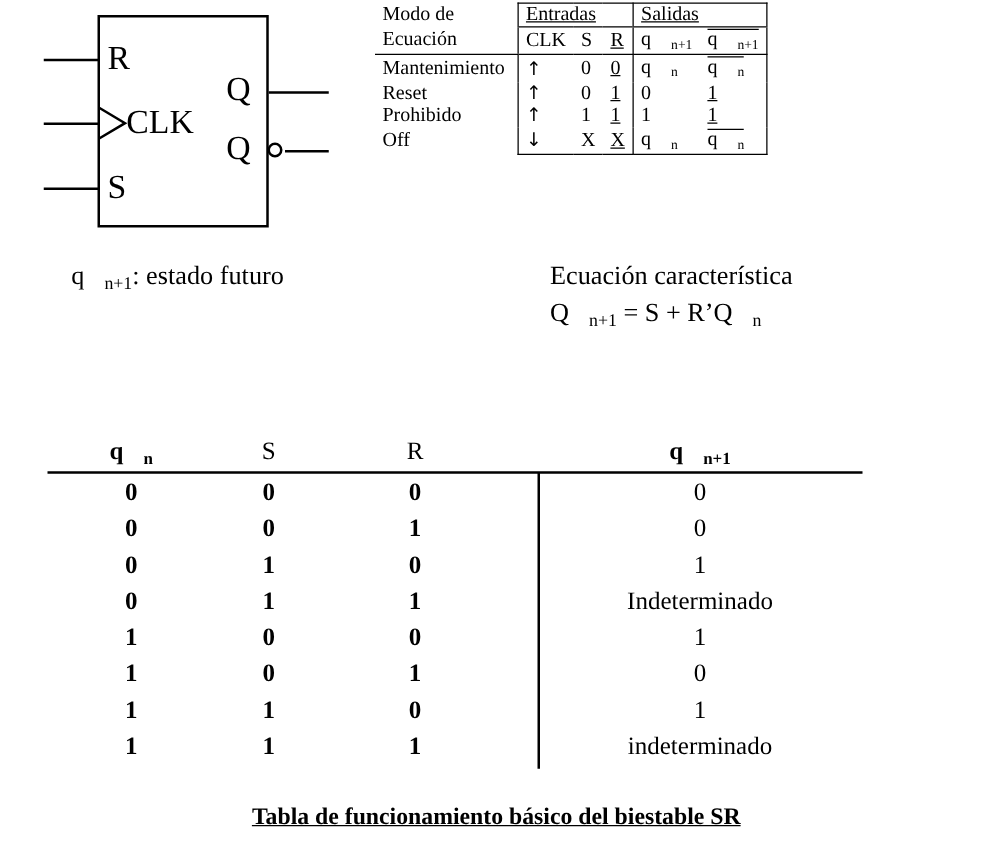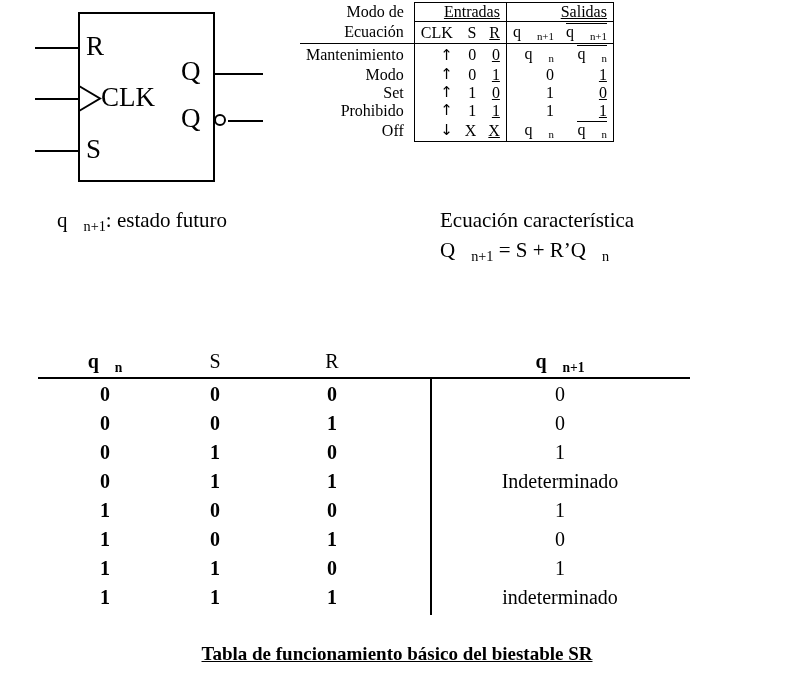--- a/index.html
+++ b/index.html
@@ -50,21 +50,21 @@
 
   
   #mode-table-wrap { left: 300px; top: 2px; width: 470px; }
   table.modetbl {
     border-collapse: collapse;
     font-size: 16px;
     line-height: 1.0;
   }
   table.modetbl td, table.modetbl th {
     padding: 1px 6px;
-    text-align: right;
+    text-align: left;
     font-weight: normal;
     white-space: nowrap;
   }
   .mode-name { text-align: center; padding-right: 10px !important; }
   .bx-l { border-left: 1.6px solid #000; }
   .bx-r { border-right: 1.6px solid #000; text-decoration: underline; }
   .bx-t { border-top: 1.6px solid #000; }
   .bx-b { border-bottom: 1.6px solid #000; }
   .rule-under { border-bottom: 1.3px solid #000; }
   .sub { font-size: 0.68em; vertical-align: -0.28em; padding-left: 16px; }
@@ -161,36 +161,28 @@
     <tr>
       <td class="mode-name">Mantenimiento</td>
       <td class="bx-l arrow">↑</td>
       <td>0</td>
       <td class="bx-r">0</td>
       <td><span>q</span><span class="sub">n</span></td>
       <td class="bx-r"><span class="ovl"><span>q</span><span class="sub">n</span></span></td>
     </tr>
 
     <tr>
-      <td class="mode-name">Modo</td>
+      <td class="mode-name">Reset</td>
       <td class="bx-l arrow">↑</td>
       <td>0</td>
       <td class="bx-r">1</td>
       <td>0</td>
       <td class="bx-r">1</td>
     </tr>
 
-    <tr>
-      <td class="mode-name">Set</td>
-      <td class="bx-l arrow">↑</td>
-      <td>1</td>
-      <td class="bx-r">0</td>
-      <td>1</td>
-      <td class="bx-r">0</td>
-    </tr>
 
     <tr>
       <td class="mode-name">Prohibido</td>
       <td class="bx-l arrow">↑</td>
       <td>1</td>
       <td class="bx-r">1</td>
       <td>1</td>
       <td class="bx-r">1</td>
     </tr>
 

